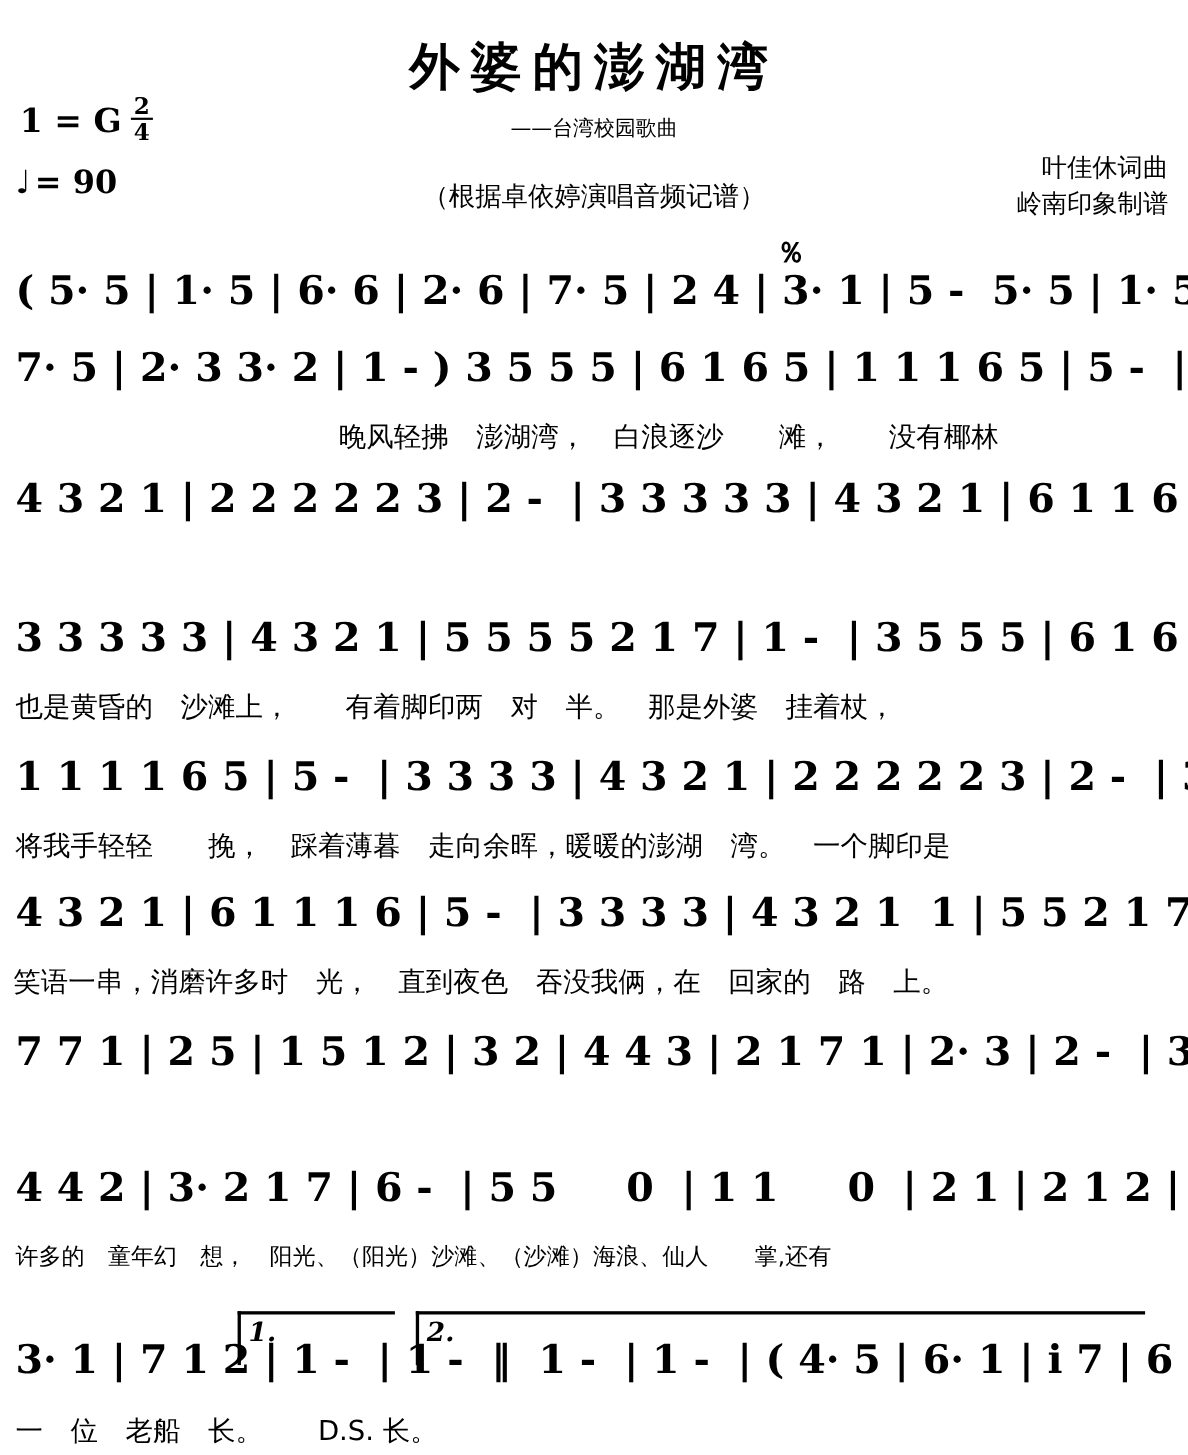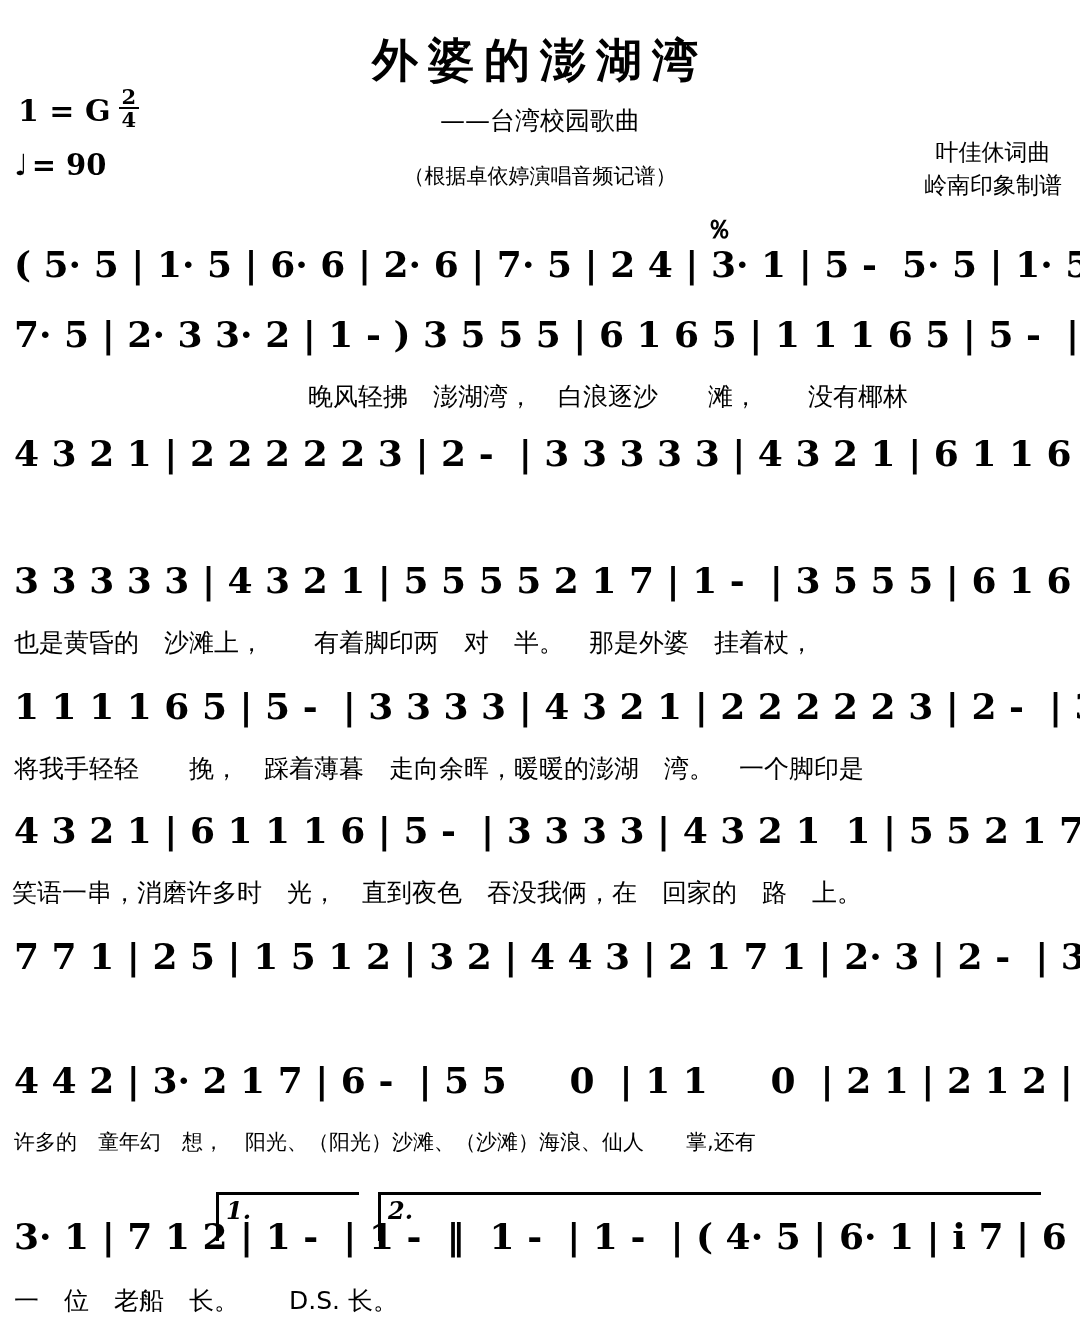--- a/index.html
+++ b/index.html
@@ -32,30 +32,30 @@
     font-weight: bold;
     font-size: 46px;
     letter-spacing: 10px;
   }
   .subtitle1 {
     position: absolute;
     top: 104px;
     left: 0;
     width: 1080px;
     text-align: center;
-    font-size: 25px;
+    font-size: 19px;
     font-family: "DejaVu Sans", sans-serif;
   }
   .subtitle2 {
     position: absolute;
     top: 162px;
     left: 0;
     width: 1080px;
     text-align: center;
-    font-size: 21px;
+    font-size: 24px;
     font-family: Liberation Sans, sans-serif;
   }
   .key-sig {
     position: absolute;
     top: 88px;
     left: 18px;
     font-size: 30px;
     font-weight: bold;
     font-family: "DejaVu Serif", serif;
     display: flex;
@@ -80,21 +80,21 @@
     font-weight: bold;
     font-family: "DejaVu Serif", serif;
     display: flex;
     align-items: center;
     gap: 4px;
   }
   .credits {
     position: absolute;
     top: 136px;
     right: 18px;
-    text-align: center;
+    text-align: right;
     font-size: 23px;
     font-family: Liberation Serif, serif;
     line-height: 1.45;
   }
   .segno {
     position: absolute;
     top: 212px;
     left: 706px;
     font-size: 26px;
     font-weight: bold;

